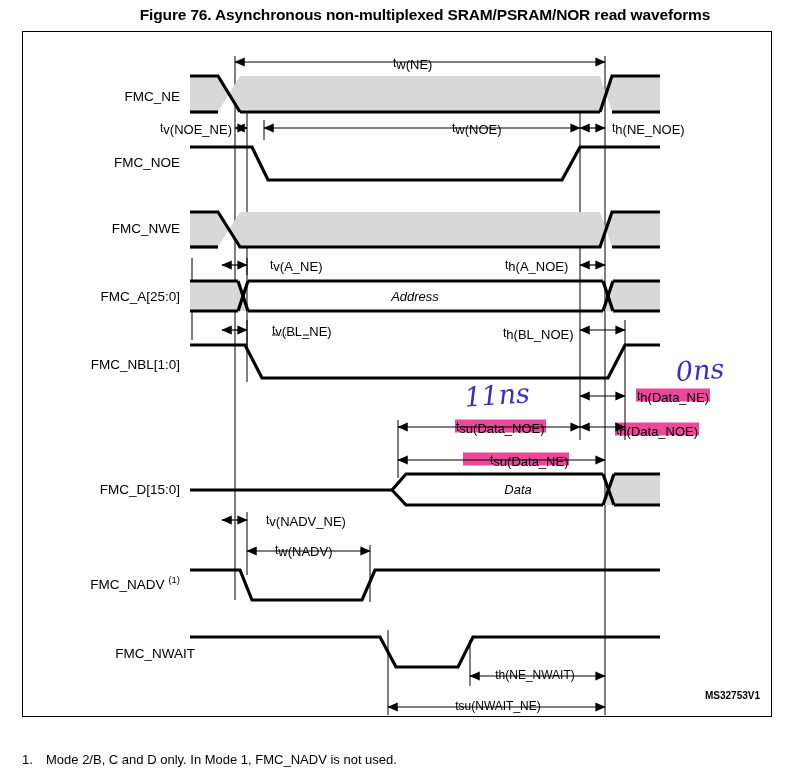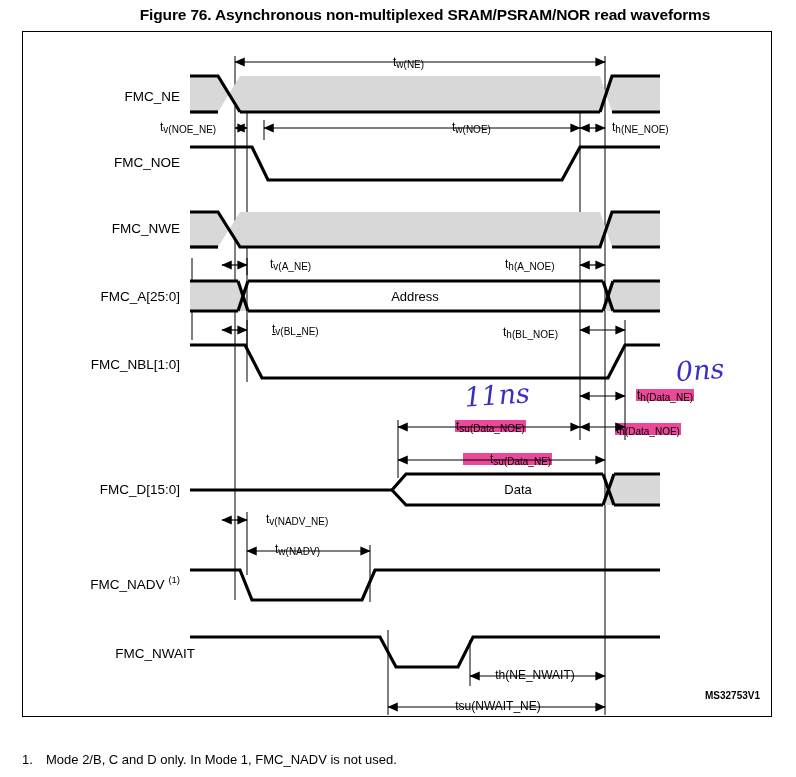--- a/index.html
+++ b/index.html
@@ -16,29 +16,30 @@
   #svg-stage{position:absolute;left:0;top:0;width:796px;height:777px;}
   .sig-label{
     position:absolute;font-size:13.5px;text-align:right;white-space:nowrap;
     transform:translateY(-50%);
   }
   .sig-label .sup{font-size:9.5px;vertical-align:super;}
   .tlab{
     position:absolute;font-size:12px;white-space:nowrap;
     transform:translateY(-50%);line-height:1;
   }
-  .tlab .sub{font-size:10px;vertical-align:baseline;position:relative;top:2px;}
+  .tlab .sub{font-size:13px;vertical-align:baseline;position:relative;top:2px;}
   .tlab.hl{background:#ec4899;padding:0 1px;}
   .plain{
     position:absolute;font-size:12px;white-space:nowrap;
     transform:translate(-50%,-50%);
   }
   .buslab{
     position:absolute;font-size:13px;white-space:nowrap;
     transform:translate(-50%,-50%);
+    font-style:italic;
   }
   .hand{
     position:absolute;color:#3b2fbf;white-space:nowrap;
     font-family:"DejaVu Serif", serif;font-size:27px;font-style:italic;
     transform:translate(-50%,-50%) rotate(-4deg);
   }
   #ms-code{
     position:absolute;right:36px;top:690px;font-size:10px;font-weight:bold;
   }
   #footnote{

